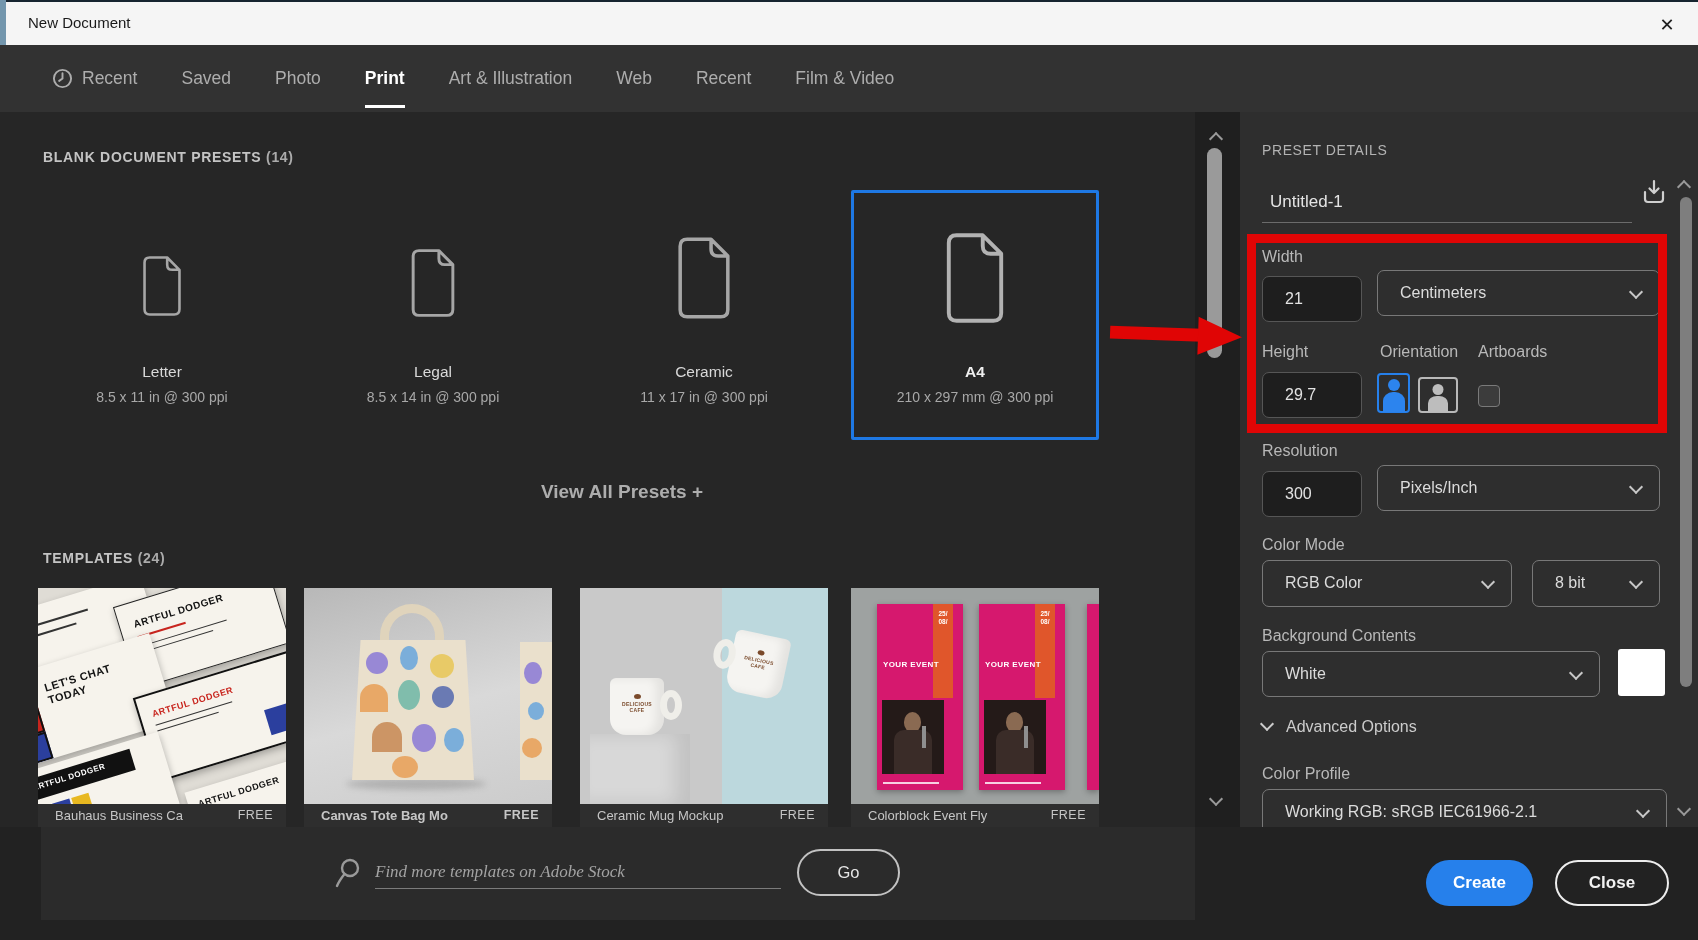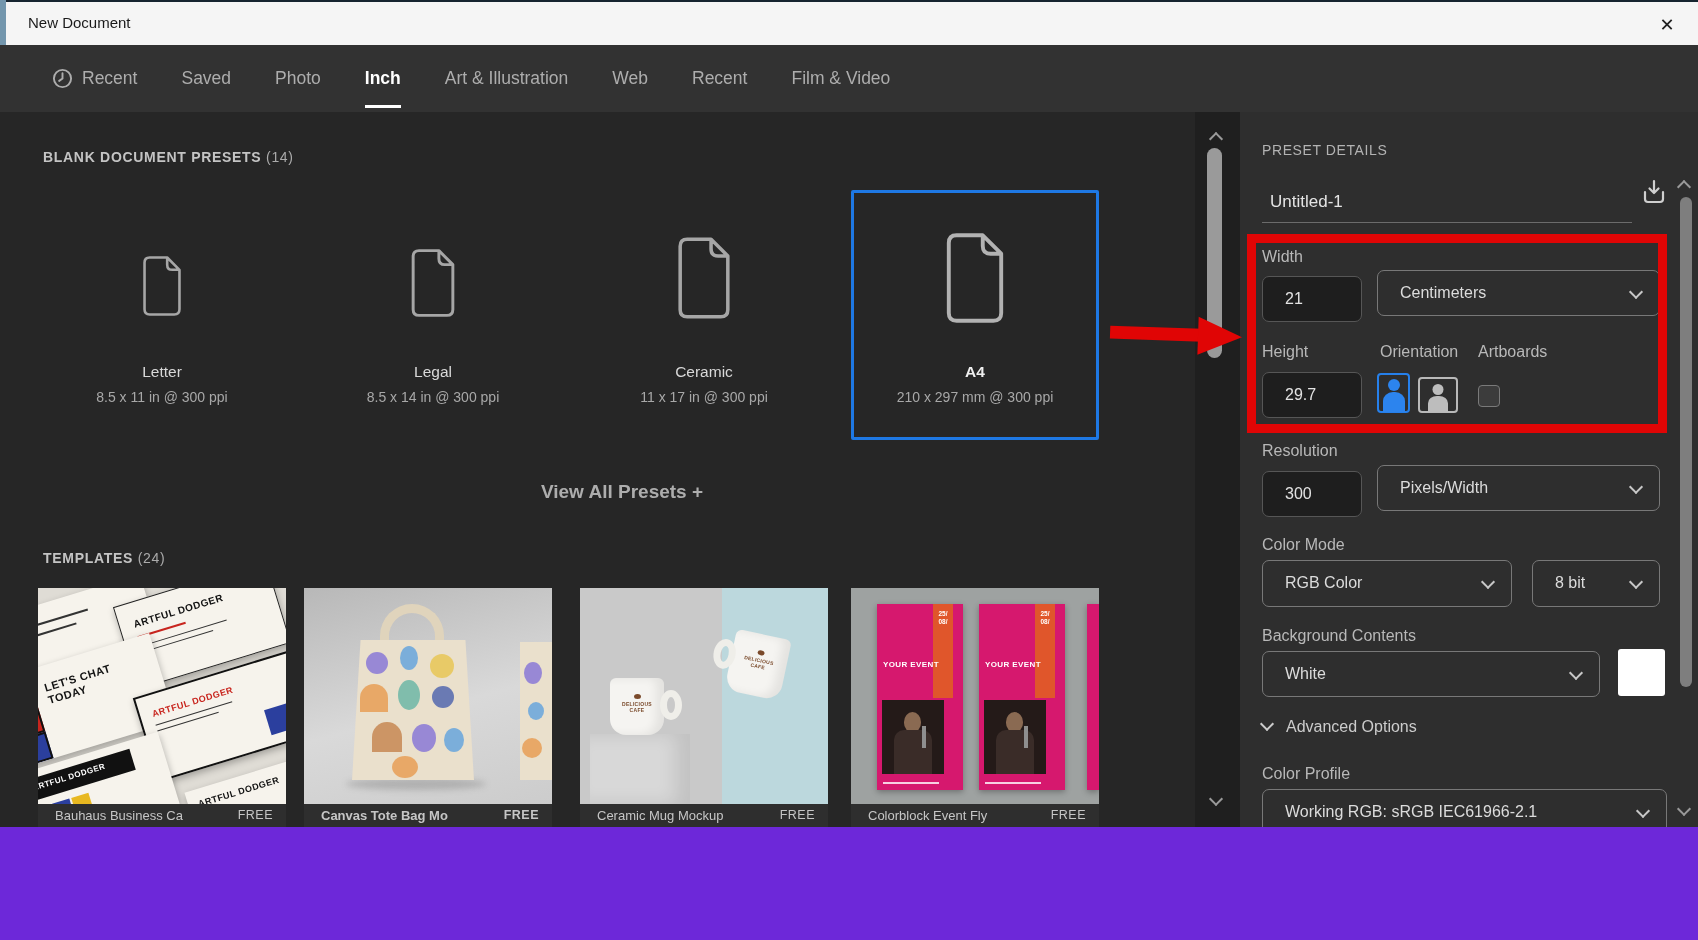--- a/index.html
+++ b/index.html
@@ -1,18 +1,18 @@
 <!DOCTYPE html>
 <html><head>
 <meta charset="utf-8">
 <style>
   * { margin:0; padding:0; box-sizing:border-box; }
   html,body { width:1698px; height:940px; overflow:hidden; background:#191919;
               font-family:"Liberation Sans", sans-serif; }
-  #app { position:relative; width:1698px; height:940px; background:#6d28d9; overflow:hidden; }
+  #app { position:relative; width:1698px; height:940px; background:#14b8a6; overflow:hidden; }
 
   
   .titlebar { position:absolute; left:0; top:0; width:1698px; height:45px; background:#F5F5F5;
               border-top:2px solid #16242f; }
   .edge-sliver-top { position:absolute; left:0; top:0; width:6px; height:45px; background:#7396AD; }
   .edge-sliver-bottom { position:absolute; left:0; top:45px; width:6px; height:85px; background:#2E5C7E; }
   .titlebar-text { position:absolute; left:28px; top:12px; font-size:15px; color:#1A1A1A; }
   .close-btn { position:absolute; right:16px; top:9px; width:30px; height:28px; text-align:center;
                font-size:18px; color:#222; line-height:28px; cursor:pointer; }
 
@@ -21,21 +21,21 @@
             display:flex; align-items:center; padding-left:52px; }
   .tab { position:relative; height:67px; display:flex; align-items:center; gap:9px;
          margin-right:44px; font-size:17.5px; color:#ADADAD; cursor:pointer; }
   .tab.active { color:#FFF; font-weight:700; }
   .tab.active::after { content:""; position:absolute; left:0; right:0; bottom:4px; height:3px; background:#FFF; }
   .clock-icon svg { display:block; }
 
   
   .main { position:absolute; left:0; top:112px; width:1195px; height:715px; background:#262626; overflow:hidden; }
   .section-heading { position:absolute; font-size:14px; font-weight:700; letter-spacing:.7px; color:#C4C4C4; }
-  .section-count { color:#ABABAB; font-weight:400; }
+  .section-count { color:#ABABAB; font-weight:700; }
 
   .preset-card { position:absolute; width:248px; height:250px; top:78px; border:3px solid transparent;
                  border-radius:2px; cursor:pointer; }
   .preset-card.selected { border-color:#1E78E4; }
   .preset-icon { position:absolute; left:50%; transform:translateX(-50%); }
   .preset-name { position:absolute; left:0; width:100%; top:170px; text-align:center;
                  font-size:15.5px; color:#D8D8D8; }
   .preset-card.selected .preset-name { font-weight:700; color:#EFEFEF; }
   .preset-sub { position:absolute; left:0; width:100%; top:196px; text-align:center;
                 font-size:14px; color:#A8A8A8; }
@@ -180,21 +180,21 @@
       </span>
       <span>Recent</span>
     </div>
     <div class="tab">
         <span>Saved</span>
       </div>
     <div class="tab">
         <span>Photo</span>
       </div>
     <div class="tab active">
-        <span>Inch</span>
+        <span>Print</span>
       </div>
     <div class="tab">
         <span>Art &amp; Illustration</span>
       </div>
     <div class="tab">
         <span>Web</span>
       </div>
     <div class="tab">
         <span>Recent</span>
       </div>
@@ -411,21 +411,21 @@
     </div>
     <div class="orient-btn orient-landscape">
       <span class="p-head"></span>
         <span class="p-body"></span>
     </div>
     <div class="checkbox"></div>
 
     <div class="fld-label" style="left:22px; top:330px;">Resolution</div>
     <input class="num-input" style="left: 22px; top: 353px;" value="300">
     <div class="dropdown" style="left:137px; top:353px; width:283px;">
-      <span>Pixels/Width</span>
+      <span>Pixels/Inch</span>
       <span class="chev down"></span>
     </div>
 
     <div class="fld-label" style="left:22px; top:424px;">Color Mode</div>
     <div class="dropdown" style="left:22px; top:448px; width:250px; height:47px;">
       <span>RGB Color</span>
       <span class="chev down"></span>
     </div>
     <div class="dropdown" style="left:292px; top:448px; width:128px; height:47px;">
       <span>8 bit</span>
@@ -455,14 +455,28 @@
   </div>
 
   <div class="anno-rect"></div>
   <svg class="anno-arrow" width="140" height="56" viewBox="0 0 140 56">
     <g transform="rotate(2 70 28)">
       <rect x="2" y="20" width="92" height="13" fill="#E00505"></rect>
       <polygon points="90,8 134,27 90,46" fill="#E00505"></polygon>
     </g>
   </svg>
 
+  <div class="bottombar">
+    <div class="search-panel">
+      <span class="search-icon">
+        <svg width="30" height="32" viewBox="0 0 30 32">
+            <circle cx="17" cy="11" r="8" fill="none" stroke="#9A9A9A" stroke-width="2.4"></circle>
+            <path d="M11.5 17 Q6 24 4 29" fill="none" stroke="#9A9A9A" stroke-width="2.4" stroke-linecap="round"></path>
+          </svg>
+      </span>
+      <input class="search-input" placeholder="Find more templates on Adobe Stock" style="">
+      <button class="go-btn">Go</button>
+    </div>
+    <button class="create-btn">Create</button>
+    <button class="close-dialog-btn">Close</button>
+  </div>
 
 </div>
 
 </body></html>

